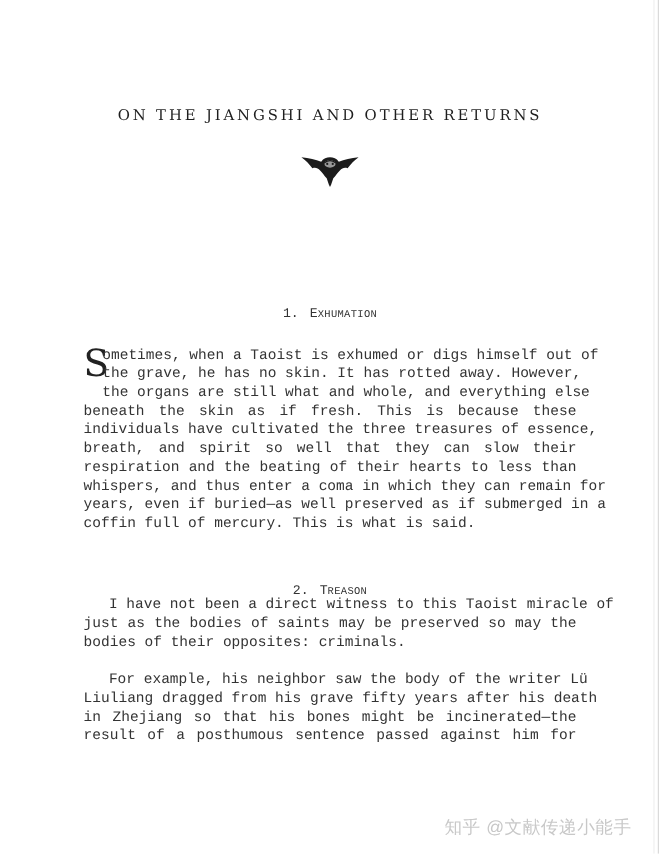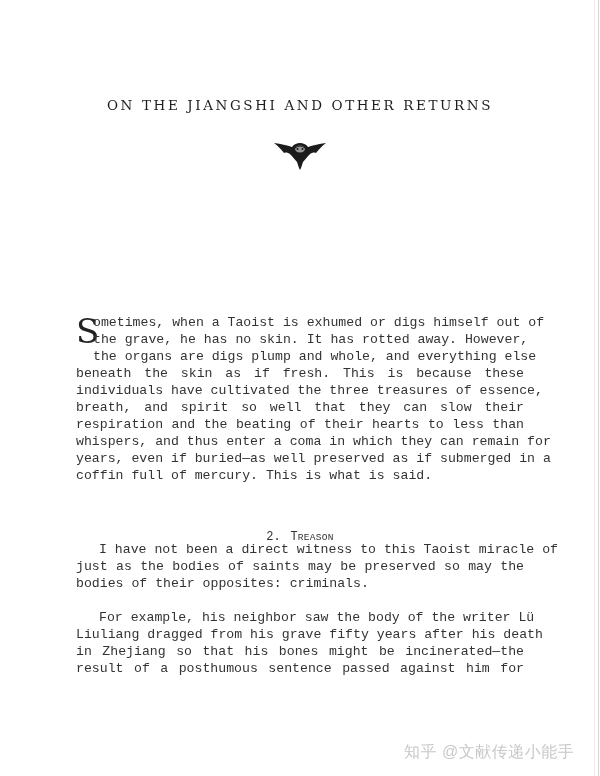--- a/index.html
+++ b/index.html
@@ -120,26 +120,29 @@
   <div class="book-title">ON THE JIANGSHI AND OTHER RETURNS</div>
 
   <svg class="ornament" viewBox="0 0 54 30" xmlns="http://www.w3.org/2000/svg">
     <path d="M1 3 C8 4 14 5 19 7 C21 4 24 3 27 3 C30 3 33 4 35 7 C40 5 46 4 53 3 C49 6 46 9 43 13 C40 12 38 13 36 15 C34 17 32 20 30 22 L28 28 L27 30 L26 28 L24 22 C22 20 20 17 18 15 C16 13 14 12 11 13 C8 9 5 6 1 3 Z" fill="#1c1c1c"></path>
     <ellipse cx="27" cy="9" rx="5" ry="3.5" fill="#ffffff" opacity="0.55"></ellipse>
     <path d="M22 8 Q27 4 32 8" stroke="#1c1c1c" stroke-width="1" fill="none"></path>
     <circle cx="24.5" cy="9" r="1" fill="#1c1c1c"></circle>
     <circle cx="29.5" cy="9" r="1" fill="#1c1c1c"></circle>
   </svg>
 
+  <div class="section-heading h1">
+    <span class="num">1.</span><span class="big">E</span><span class="small">XHUMATION</span>
+  </div>
 
   <div class="drop-cap">S</div>
   <div class="para p1">
     <span class="line l1">ometimes, when a Taoist is exhumed or digs himself out of</span>
     <span class="line l2">the grave, he has no skin. It has rotted away. However,</span>
-    <span class="line l3">the organs are digs plump and whole, and everything else</span>
+    <span class="line l3">the organs are still what and whole, and everything else</span>
     <span class="line">beneath the skin as if fresh. This is because these</span>
     <span class="line">individuals have cultivated the three treasures of essence,</span>
     <span class="line">breath, and spirit so well that they can slow their</span>
     <span class="line">respiration and the beating of their hearts to less than</span>
     <span class="line">whispers, and thus enter a coma in which they can remain for</span>
     <span class="line">years, even if buried—as well preserved as if submerged in a</span>
     <span class="line last">coffin full of mercury. This is what is said.</span>
   </div>
 
   <div class="section-heading h2">

